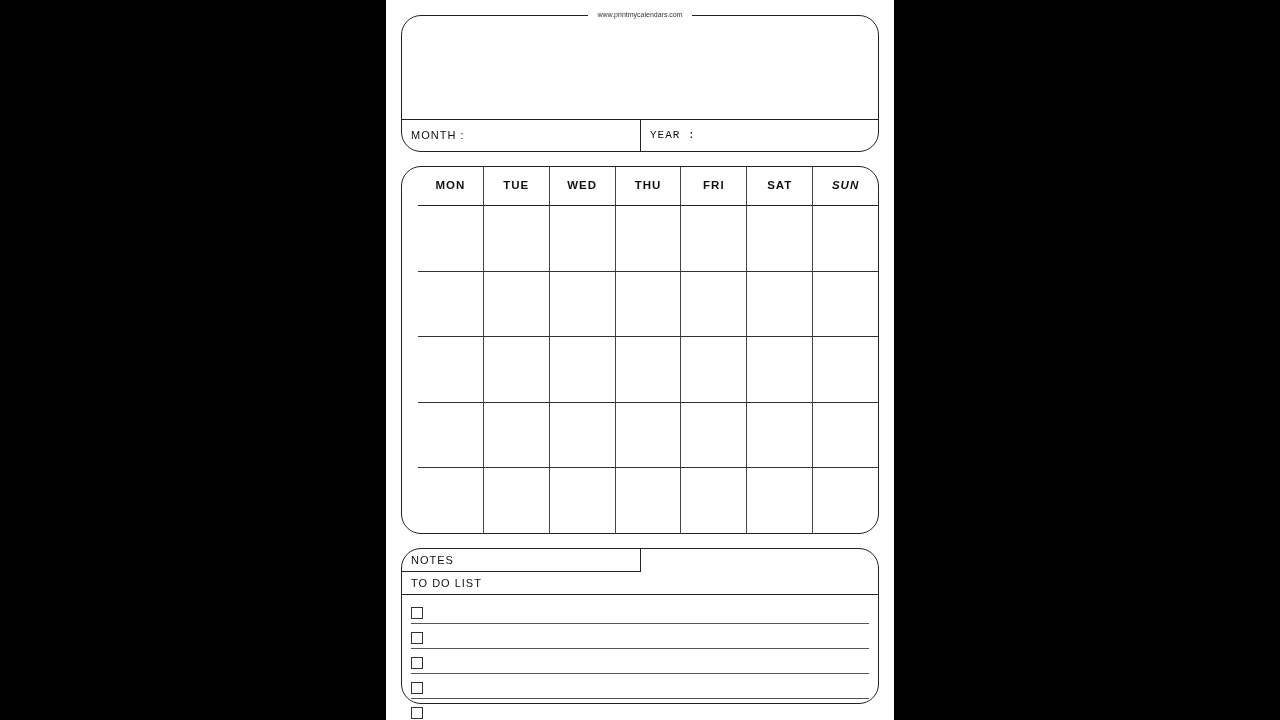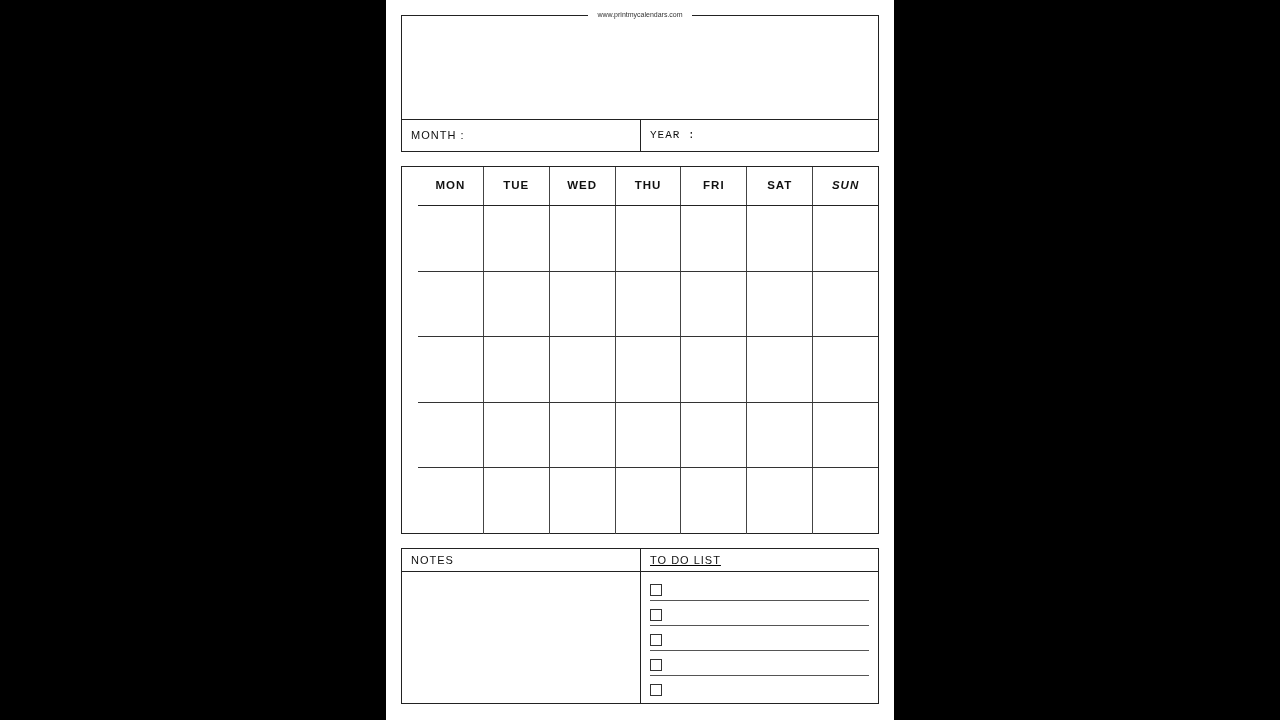--- a/index.html
+++ b/index.html
@@ -1,36 +1,36 @@
 <!DOCTYPE html>
 <html><head>
 <meta charset="utf-8">
 <style>
   html, body { margin:0; padding:0; }
   body { width:1280px; height:720px; background:#000; position:relative; overflow:hidden; font-family:"Liberation Sans", "DejaVu Sans", sans-serif; }
   .page { position:absolute; left:386px; top:0; width:508px; height:720px; background:#fff; }
-  .abs { position:absolute; box-sizing:border-box; }
+  .abs { position:absolute; box-sizing:border-box;border-radius:20px; }
   .title-box { left:15px; top:15px; width:478px; height:137px; border:1px solid #222; }
   .url { position:absolute; left:0; right:0; top:-6px; text-align:center; font-size:7px; line-height:10px; color:#333; }
   .url span { background:#fff; padding:0 9px; }
   .meta-row { position:absolute; left:0; right:0; bottom:0; height:31px; border-top:1px solid #222; display:flex; }
   .meta-cell { flex:0 0 auto; font-size:11px; letter-spacing:1px; color:#111; padding-left:9px; line-height:30px; box-sizing:border-box; }
   .meta-cell.month { width:239px; border-right:1px solid #222; }
   .meta-cell.year { flex:1;font-family:Liberation Mono, monospace; }
   .cal { left:15px; top:166px; width:478px; height:368px; border:1px solid #222;padding-left:16px; }
   .cal-head { display:flex; height:38px; border-bottom:1px solid #222; }
   .cal-head div { flex:1; text-align:center; font-size:11.5px; font-weight:bold; letter-spacing:1px; line-height:37px; color:#111; border-right:1px solid #444; }
   .cal-head div:last-child { border-right:none;font-style:italic; }
   .cal-row { display:flex; height:65.6px; border-bottom:1px solid #333; box-sizing:border-box; }
   .cal-row:last-child { border-bottom:none; }
   .cal-cell { flex:1; border-right:1px solid #444; }
   .cal-cell:last-child { border-right:none; }
-  .bottom { left:15px; top:548px; width:478px; height:156px; border:1px solid #222; display:flex; }
+  .bottom { left:15px; top:548px; width:478px; height:156px; border:1px solid #222; display:flex;flex-direction:column; }
   .notes { width:239px; border-right:1px solid #222; box-sizing:border-box; }
-  .todo { flex:1; position:relative;text-decoration:underline; }
+  .todo { flex:1; position:relative; }
   .sec-head { height:23px; border-bottom:1px solid #222; font-size:11px; letter-spacing:1px; line-height:22px; padding-left:9px; color:#111; box-sizing:border-box; }
   .todo-item { position:absolute; left:9px; right:9px; height:25px; }
   .todo-item .box { position:absolute; left:0; top:8px; width:12px; height:12px; border:1px solid #333; box-sizing:border-box; }
   .todo-item .line { position:absolute; left:0; right:0; bottom:0; border-bottom:1px solid #555; }
 </style>
 </head>
 <body>
 
 <div class="page">
   <div class="abs title-box">

